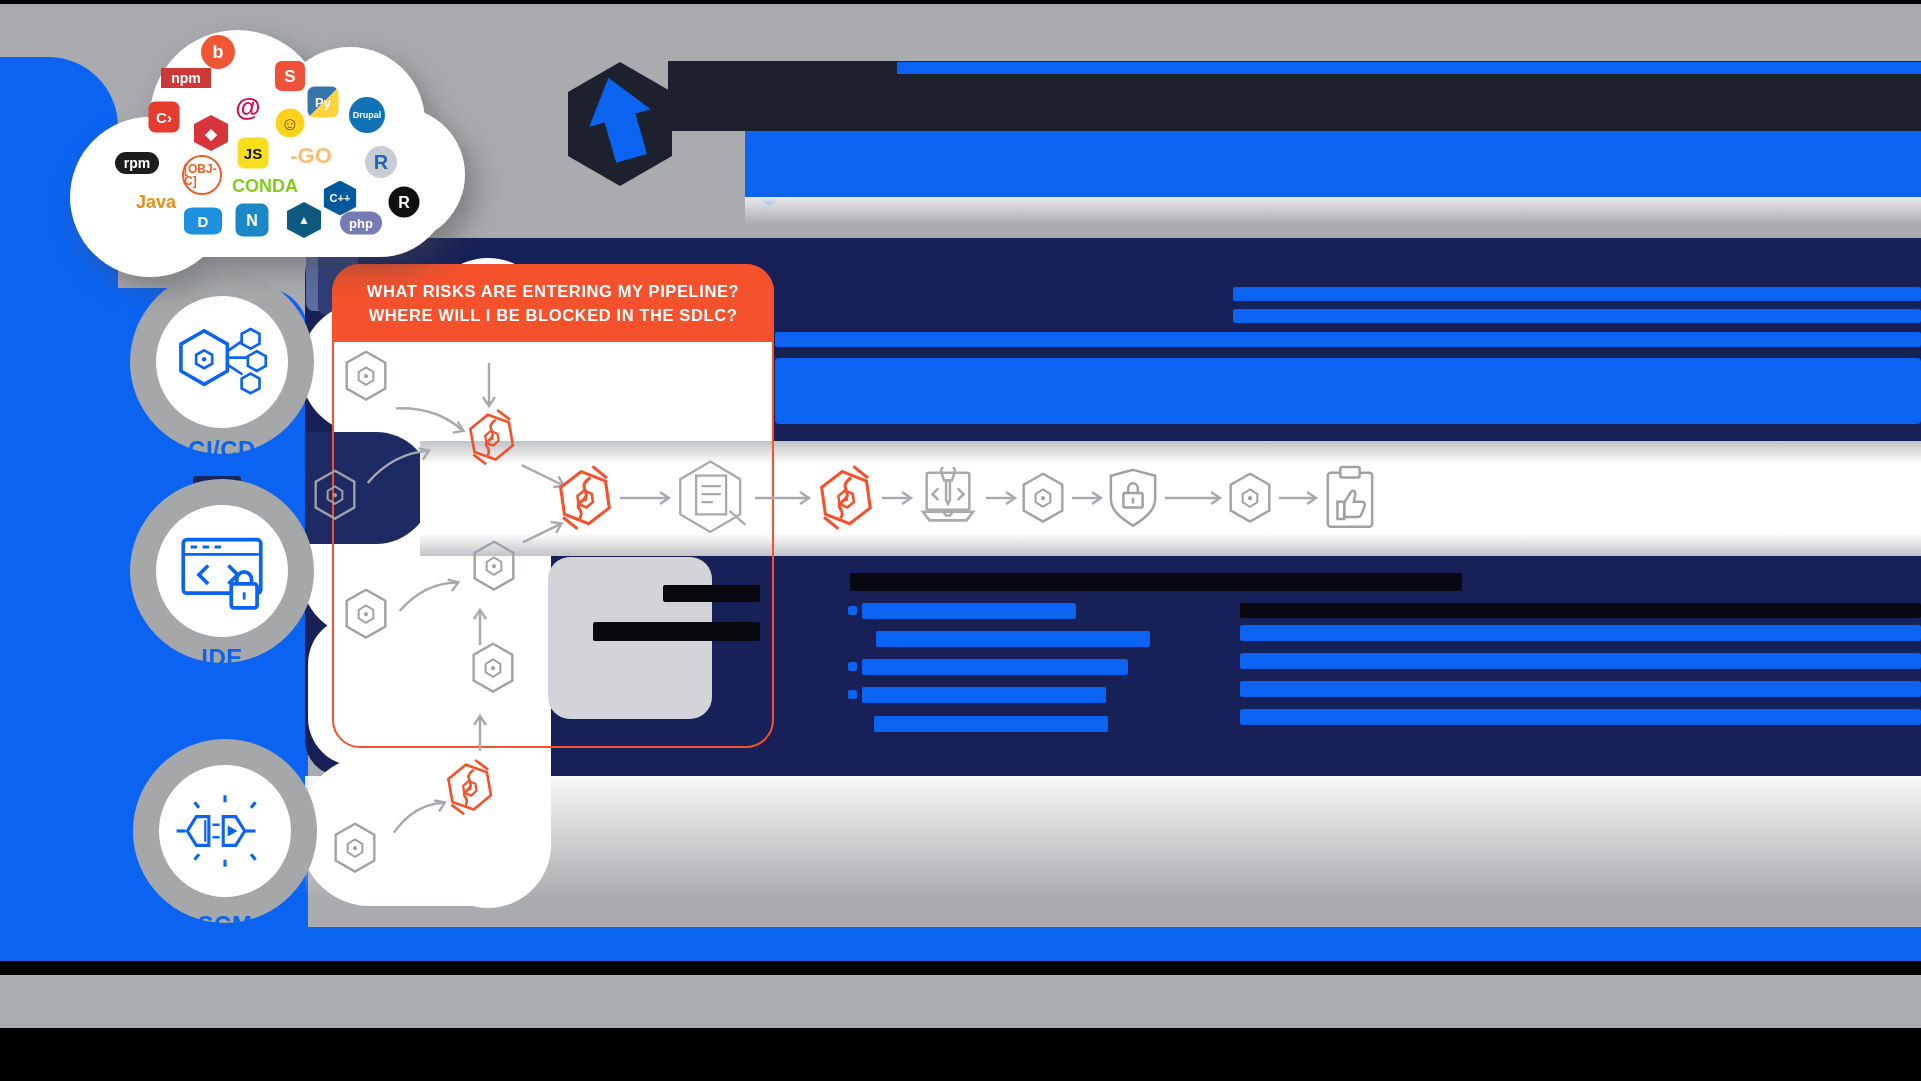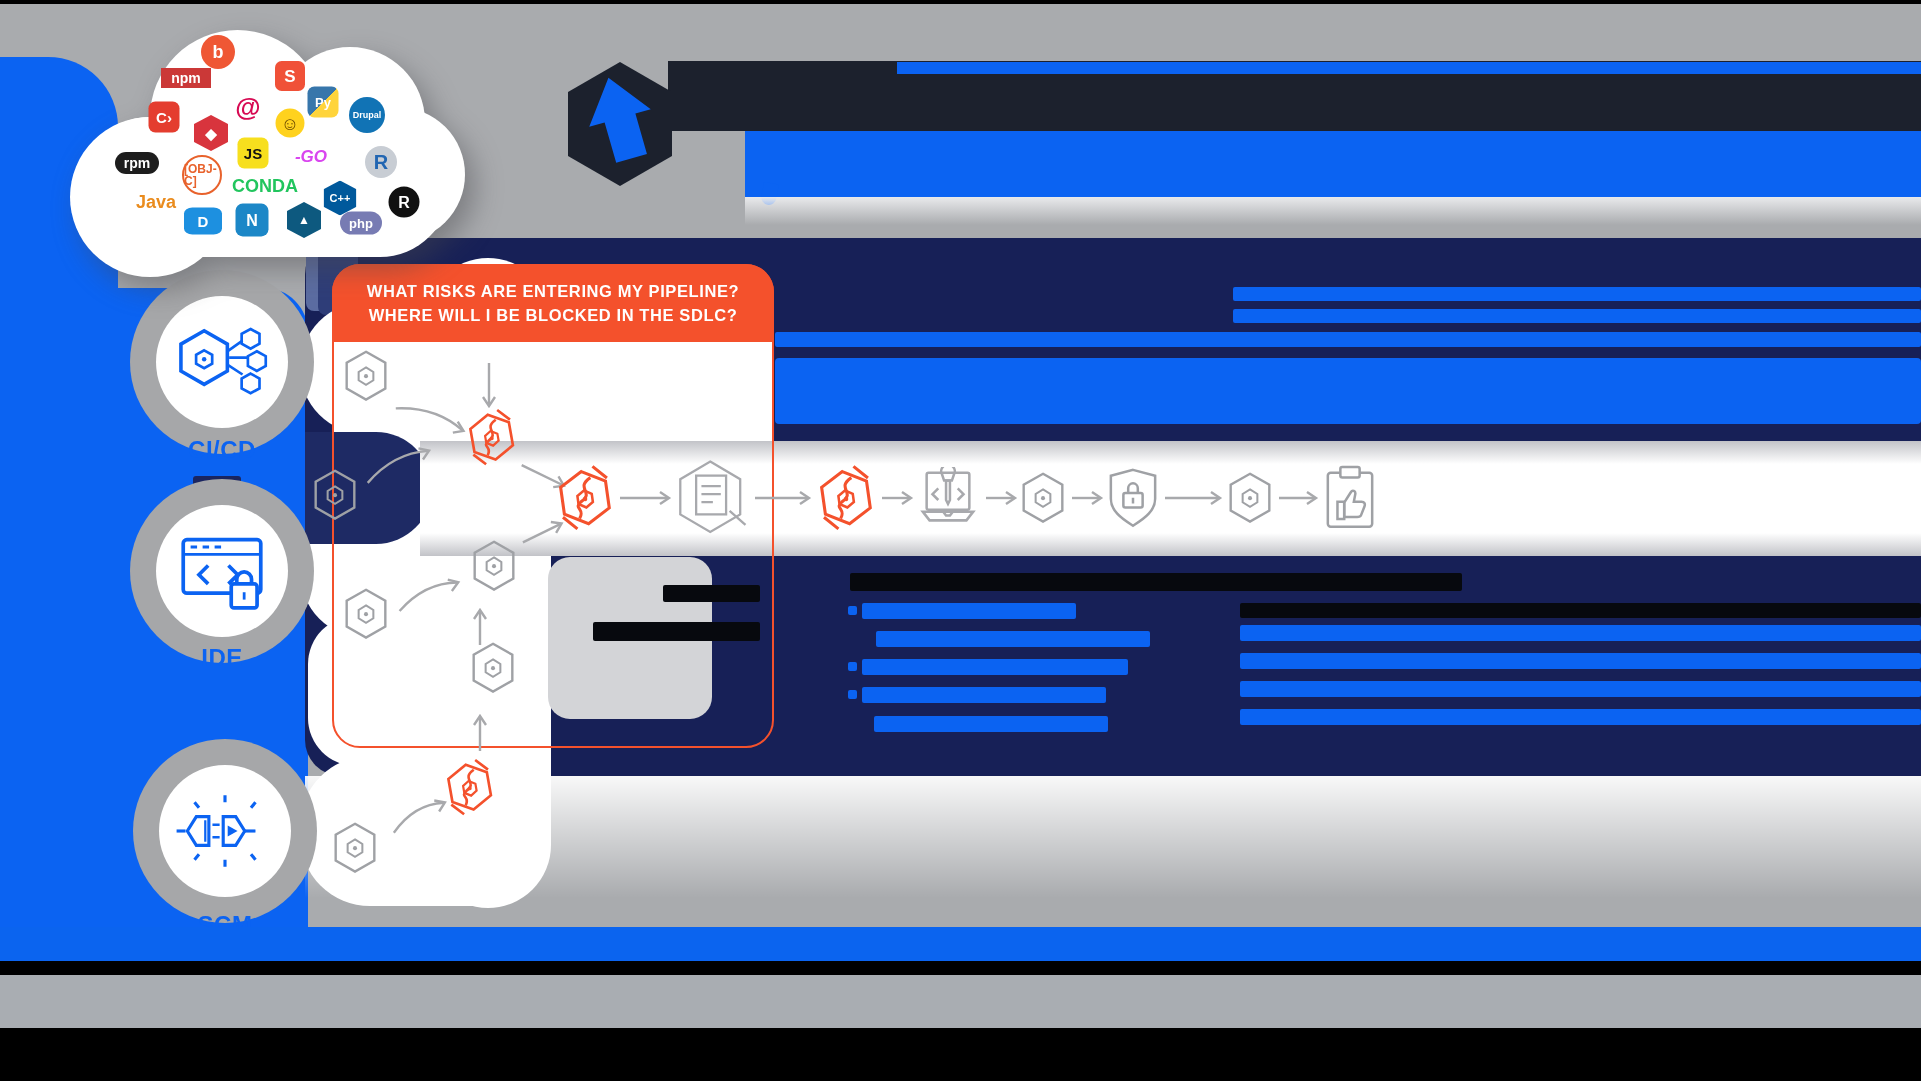--- a/index.html
+++ b/index.html
@@ -326,24 +326,24 @@
         <div class="logo-chip" style="left: 220px; top: 54px; width: 30px; height: 30px; font-size: 17px; color: rgb(255, 255, 255); background: rgb(240, 81, 56); border-radius: 22%;">S</div>
         <div class="logo-chip" style="left: 94px; top: 95px; width: 31px; height: 31px; font-size: 15px; color: rgb(255, 255, 255); background: rgb(228, 61, 47); border-radius: 22%;">C›</div>
         <div class="logo-chip" style="left: 178px; top: 85px; width: 32px; height: 32px; font-size: 26px; color: rgb(215, 10, 83); background: transparent; border-radius: 50%;">@</div>
         <div class="logo-chip hexclip" style="left: 141px; top: 111px; width: 34px; height: 36px; font-size: 15px; color: rgb(255, 255, 255); background: rgb(216, 52, 61);">◆</div>
         <div class="logo-chip" style="left: 220px; top: 101px; width: 29px; height: 29px; font-size: 18px; color: rgb(107, 75, 0); background: rgb(255, 210, 30); border-radius: 50%;">☺</div>
         <div class="logo-chip" style="left: 253px; top: 80px; width: 31px; height: 31px; font-size: 13px; color: rgb(255, 255, 255); background: linear-gradient(135deg, rgb(55, 118, 171) 50%, rgb(255, 212, 59) 50%); border-radius: 22%;">Py</div>
         <div class="logo-chip" style="left: 297px; top: 93px; width: 36px; height: 36px; font-size: 9px; color: rgb(255, 255, 255); background: rgb(17, 115, 181); border-radius: 50%;">Drupal</div>
         <div class="logo-chip" style="left: 67px; top: 141px; width: 44px; height: 22px; font-size: 14px; color: rgb(255, 255, 255); background: rgb(29, 29, 29); border-radius: 999px;">rpm</div>
         <div class="logo-chip" style="left: 132px; top: 153px; width: 36px; height: 36px; font-size: 12px; color: rgb(232, 98, 44); background: transparent; border-radius: 50%; border: 2px solid rgb(232, 98, 44);">[OBJ-C]</div>
         <div class="logo-chip" style="left: 183px; top: 131px; width: 31px; height: 31px; font-size: 15px; color: rgb(17, 17, 17); background: rgb(247, 223, 30); border-radius: 22%;">JS</div>
-        <div class="logo-chip" style="left: 241px; top: 134px; width: 44px; height: 20px; font-size: 17px; color: #d946ef; background: transparent; font-style: italic;">-GO</div>
+        <div class="logo-chip" style="left: 241px; top: 134px; width: 44px; height: 20px; font-size: 22px; color: #fdba74; background: transparent;">-GO</div>
         <div class="logo-chip" style="left: 311px; top: 140px; width: 32px; height: 32px; font-size: 20px; color: rgb(34, 102, 178); background: rgb(200, 205, 212); border-radius: 50%;">R</div>
         <div class="logo-chip" style="left: 86px; top: 180px; width: 44px; height: 22px; font-size: 18px; color: rgb(234, 140, 30); background: transparent;">Java</div>
-        <div class="logo-chip" style="left: 195px; top: 164px; width: 72px; height: 18px; font-size: 18px; color: #22c55e; background: transparent;">CONDA</div>
+        <div class="logo-chip" style="left: 195px; top: 164px; width: 72px; height: 18px; font-size: 18px; color: #84cc16; background: transparent;">CONDA</div>
         <div class="logo-chip hexclip" style="left: 270px; top: 176px; width: 33px; height: 35px; font-size: 11px; color: rgb(255, 255, 255); background: rgb(0, 89, 156);">C++</div>
         <div class="logo-chip" style="left: 334px; top: 180px; width: 31px; height: 31px; font-size: 16px; color: rgb(255, 255, 255); background: rgb(17, 17, 17); border-radius: 50%;">R</div>
         <div class="logo-chip" style="left: 133px; top: 199px; width: 38px; height: 27px; font-size: 15px; color: rgb(255, 255, 255); background: rgb(29, 144, 224); border-radius: 22%;">D</div>
         <div class="logo-chip" style="left: 182px; top: 198px; width: 33px; height: 33px; font-size: 16px; color: rgb(255, 255, 255); background: rgb(28, 135, 199); border-radius: 22%;">N</div>
         <div class="logo-chip hexclip" style="left: 234px; top: 198px; width: 34px; height: 36px; font-size: 12px; color: rgb(255, 255, 255); background: rgb(13, 89, 127);">▲</div>
         <div class="logo-chip" style="left: 291px; top: 201px; width: 42px; height: 23px; font-size: 13px; color: rgb(255, 255, 255); background: rgb(119, 123, 179); border-radius: 999px;">php</div>
       </div>
   </div>
 
   <div class="abs" style="left:0;top:927px;width:1921px;height:34px;background:#0b64ef;"></div>

